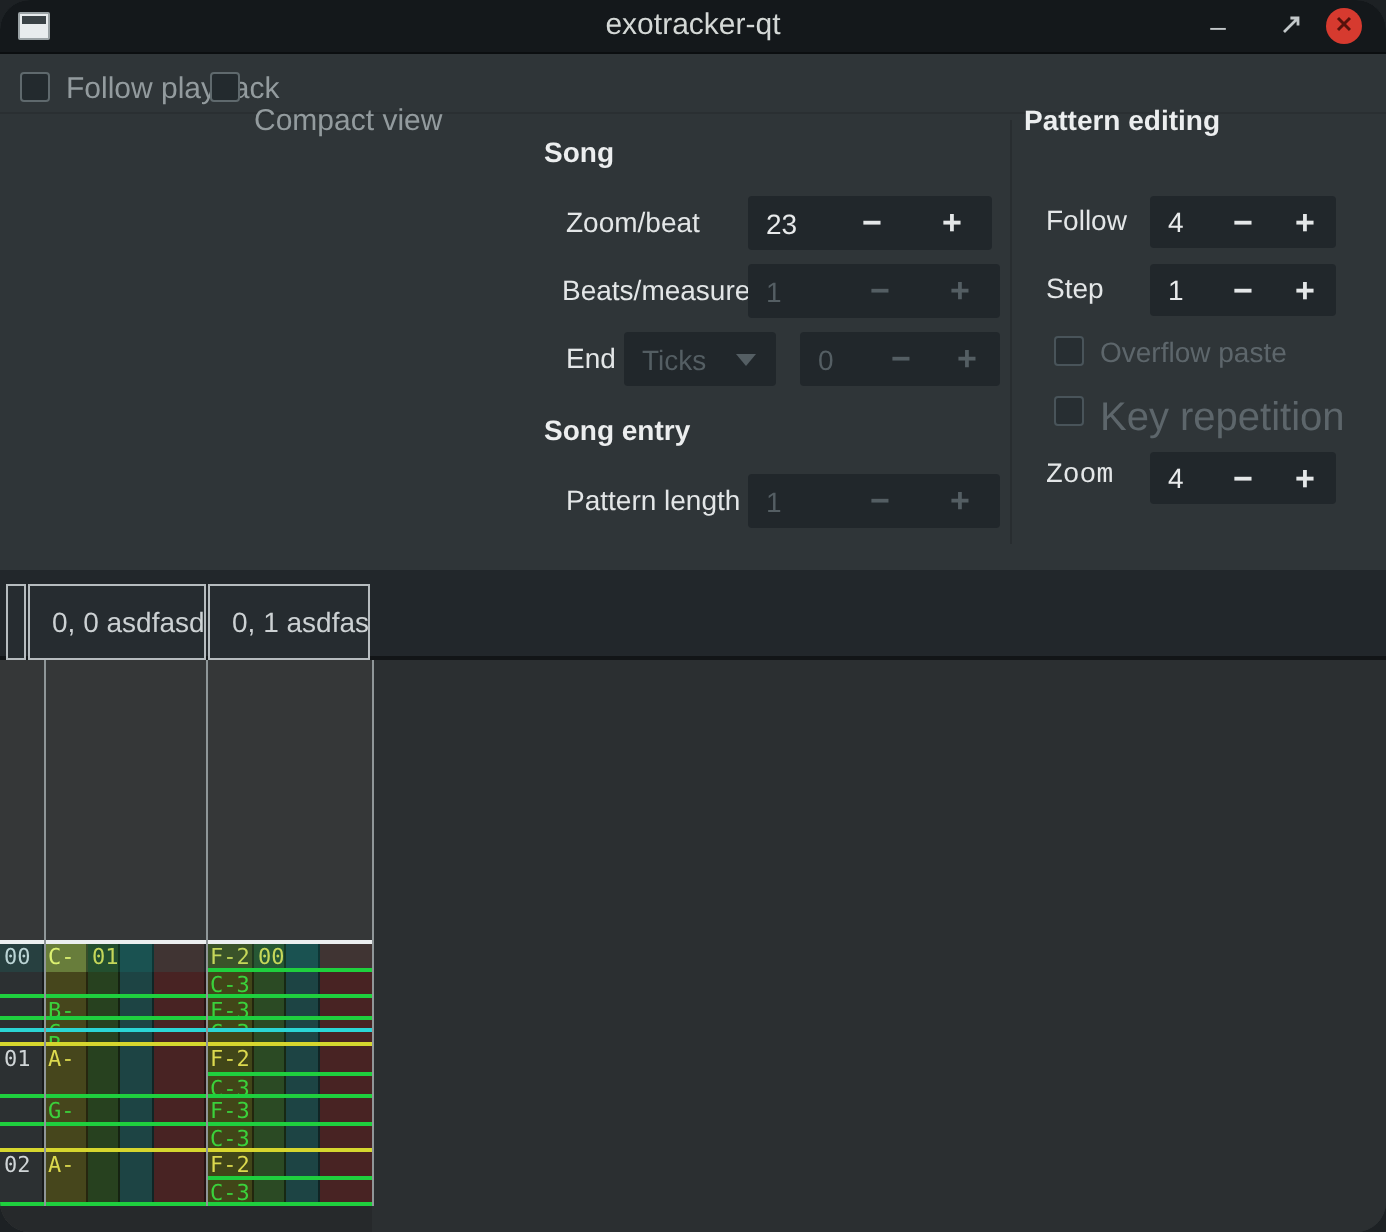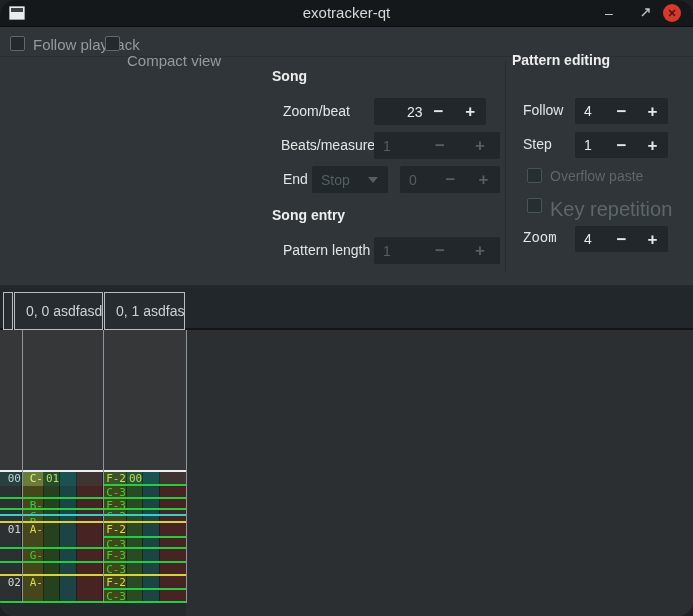--- a/index.html
+++ b/index.html
@@ -55,21 +55,21 @@
   .pat-header { position:absolute; left:0; top:285px; width:693px; height:45px;
     background:#22272b; border-bottom:2px solid #121517; }
   .ph-box { position:absolute; top:7px; height:38px; border:1px solid #b6bcbf;
     background:#262c30; color:#ccd1d3; font-size:14px; line-height:36px;
     padding-left:11px; overflow:hidden; white-space:nowrap; }
   
   .pat-view { position:absolute; left:0; top:330px; width:693px; height:286px; background:#2b2f31; }
   .pat-left { position:absolute; left:0; top:0; width:186px; height:286px; background:#353738; }
   .vline { position:absolute; top:0; width:1px; height:273px; background:#8f9698; z-index:5; }
   .rows-wrap { position:absolute; left:0; top:140px; width:186px; z-index:2;
-    font-family:"DejaVu Sans Mono",monospace; font-size:11px;text-align:right; }
+    font-family:"DejaVu Sans Mono",monospace; font-size:11px; }
   .start-line { height:2px; background:#eceff0; }
   .prow { position:relative; display:flex; overflow:hidden; }
   .prow .cell { height:100%; border-right:1px solid rgba(0,0,0,0.45);
     padding-left:2px; line-height:13px; overflow:hidden; }
   .cell.num { width:22px; background:#2c3032; color:#d0d5d7; }
   .cell.c1n { width:22px; background:#46461c; }
   .cell.c1i { width:16px; background:#27411f; }
   .cell.c1v { width:17px; background:#1d4444; }
   .cell.c1f { width:26px; background:#482323; }
   .cell.c2n { width:24px; background:#414618; }
@@ -113,36 +113,36 @@
     <div class="cb" style="left:105px; top:8px;"></div>
     <div class="cb-label" style="left:127px; top:24px;">Compact view</div>
   </div>
 
 
   <div class="v-divider"></div>
 
   <div class="section-title" style="left:272px; top:68px;">Song</div>
 
   <div class="form-label" style="left:283px; top:103px;">Zoom/beat</div>
-  <div class="spin" style="left:374px; top:98px; width:112px;padding-left:24px;">
+  <div class="spin" style="left:374px; top:98px; width:122px;">
     <span class="val">23</span>
     <span class="btn">−</span>
     <span class="btn">+</span>
   </div>
 
   <div class="form-label" style="left:281px; top:137px;">Beats/measure</div>
   <div class="spin disabled" style="left:374px; top:132px; width:126px;">
     <span class="val">1</span>
     <span class="btn">−</span>
     <span class="btn">+</span>
   </div>
 
   <div class="form-label" style="left:283px; top:171px;">End</div>
   <div class="combo" style="left:312px; top:166px; width:76px;">
-    <span class="cval">Stop</span>
+    <span class="cval">Ticks</span>
     <span class="tri"></span>
   </div>
   <div class="spin disabled" style="left:400px; top:166px; width:100px;">
     <span class="val">0</span>
     <span class="btn" style="width:33px;">−</span>
     <span class="btn" style="width:33px;">+</span>
   </div>
 
   <div class="section-title" style="left:272px; top:207px;">Song entry</div>
   <div class="form-label" style="left:283px; top:242px;">Pattern length</div>

